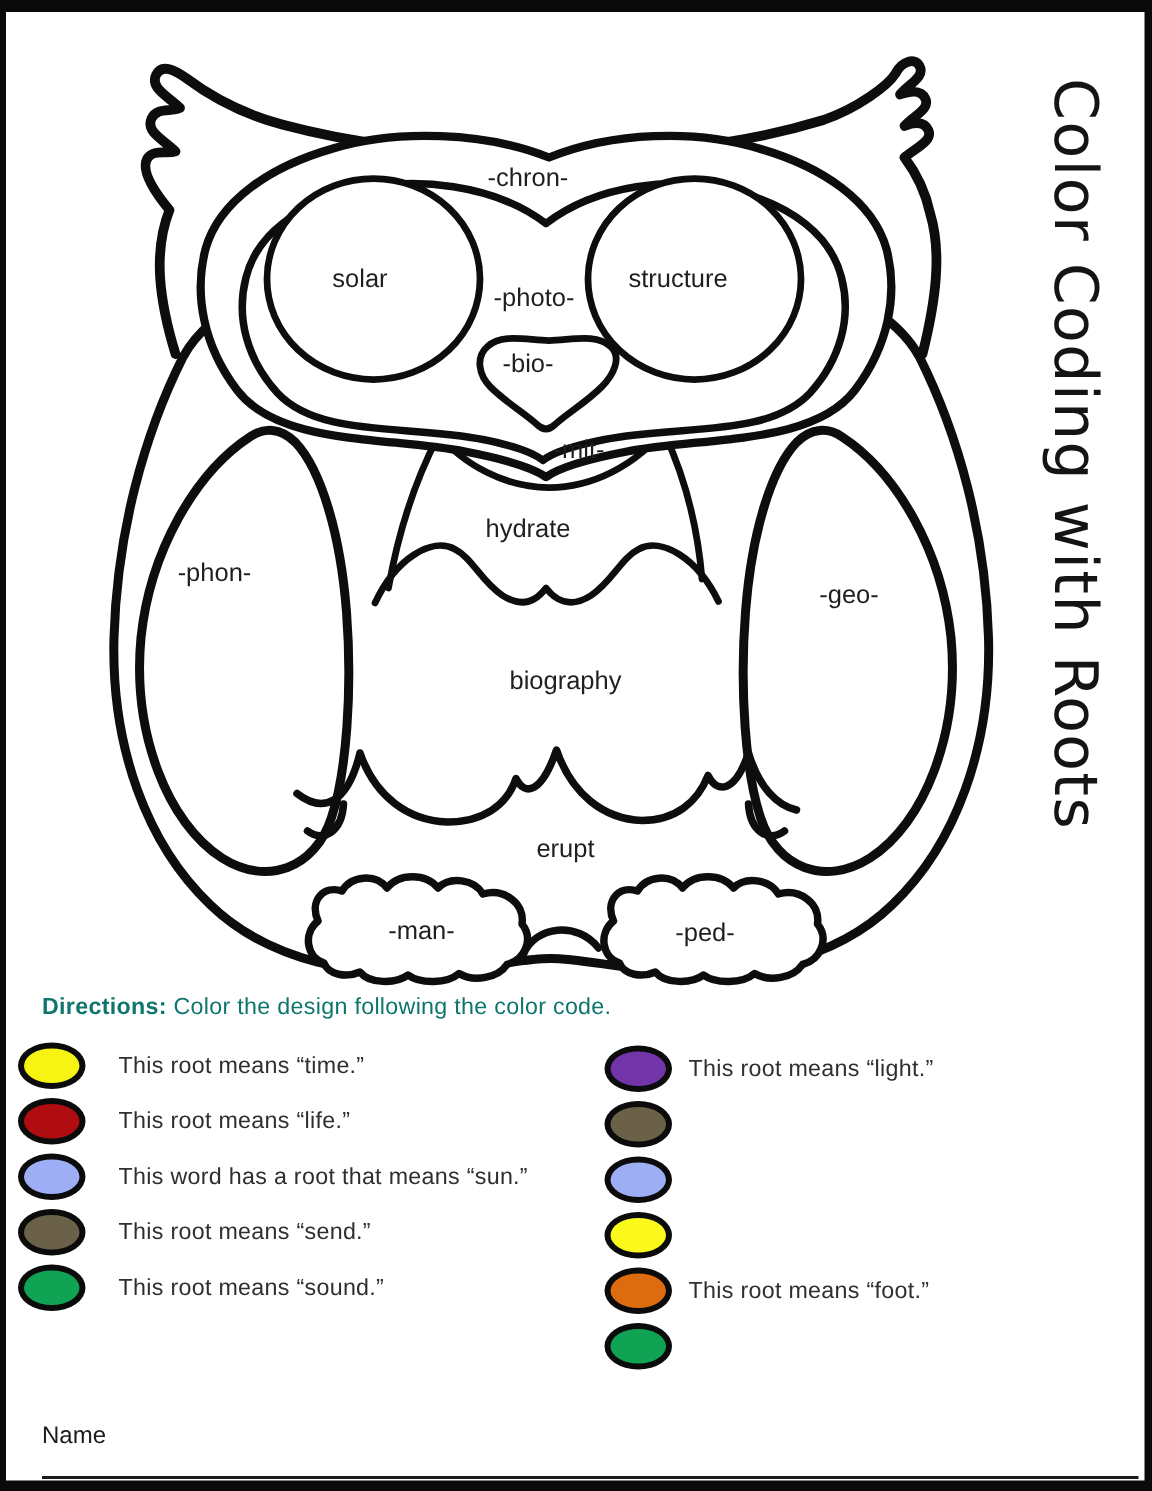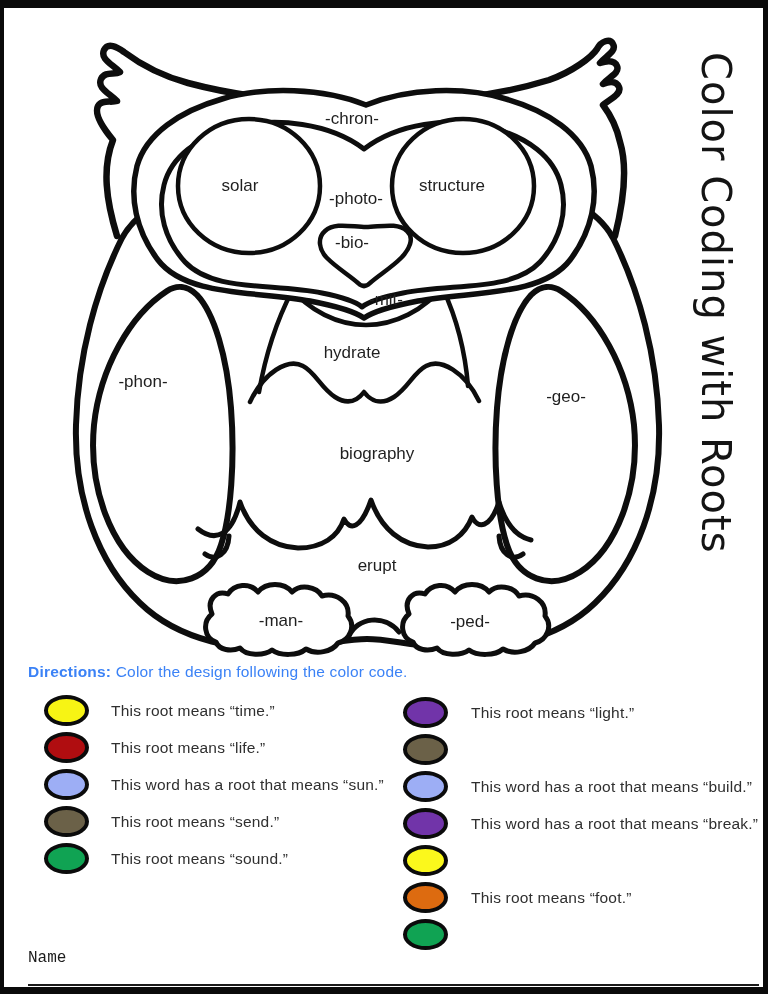--- a/index.html
+++ b/index.html
@@ -13,31 +13,31 @@
   .owl-svg{position:absolute;left:-4px;top:-8px;}
   .ln{fill:none;stroke:#0d0d0d;stroke-linecap:round;stroke-linejoin:round;}
   .fillw{fill:#ffffff;stroke:#0d0d0d;stroke-linecap:round;stroke-linejoin:round;}
   .owl-label{font-size:17px;fill:#1f1f1f;text-anchor:middle;font-family:"Liberation Sans",sans-serif;}
   .vtitle{
     position:absolute;top:44px;right:24px;
     writing-mode:vertical-rl;text-orientation:mixed;
     font-family:"DejaVu Sans",sans-serif;font-size:40px;color:#141414;
     letter-spacing:1px;white-space:nowrap;
   }
-  .directions{position:absolute;left:24px;top:655px;font-size:15.5px;color:#3b82f6;letter-spacing:.2px;}
+  .directions{position:absolute;left:24px;top:655px;font-size:15.5px;color:#0f766e;letter-spacing:.2px;}
   .dir-label{font-weight:bold;}
   .legend{position:absolute;}
-  .legend-left{left:40px;top:687px;}
+  .legend-left{left:8px;top:687px;}
   .legend-right{left:399px;top:689px;}
   .legend-row{display:flex;align-items:center;height:31px;margin-bottom:6px;}
   .swatch{display:inline-block;width:45px;height:31px;border:4px solid #0b0b0b;border-radius:50%;box-sizing:border-box;flex:none;background:#ccc;}
   .legend-text{font-size:15.5px;color:#2f2f2f;letter-spacing:.2px;white-space:nowrap;}
   .legend-left .legend-text{margin-left:22px;}
-  .legend-right .legend-text{margin-left:23px;}
-  .name-label{position:absolute;left:24px;top:941px;font-size:16px;color:#1c1c1c;font-family:Liberation Mono, monospace;}
+  .legend-right .legend-text{margin-left:11px;}
+  .name-label{position:absolute;left:24px;top:941px;font-size:16px;color:#1c1c1c;}
   .name-line{position:absolute;left:24px;right:4px;top:976px;height:2px;background:#1a1a1a;}
   .copyright{position:absolute;right:5px;top:1004px;font-size:11.5px;color:#aeaeae;letter-spacing:.3px;}
 </style>
 </head>
 <body>
 
 <div class="page">
 
   <svg class="owl-svg" width="768" height="665" viewBox="0 0 768 665">
 
@@ -117,25 +117,20 @@
   <div class="legend legend-right">
     <div class="legend-row">
       <span class="swatch" style="background-color: rgb(113, 52, 169);"></span>
       <span class="legend-text">This root means “light.”</span>
     </div>
     <div class="legend-row">
       <span class="swatch" style="background-color: rgb(107, 97, 72);"></span>
     </div>
     <div class="legend-row">
       <span class="swatch" style="background-color: rgb(157, 174, 245);"></span>
-      <span class="legend-text">This word has a root that means “build.”</span>
-    </div>
-    <div class="legend-row">
-      <span class="swatch" style="background-color: rgb(113, 52, 169);"></span>
-      <span class="legend-text">This word has a root that means “break.”</span>
     </div>
     <div class="legend-row">
       <span class="swatch" style="background-color: rgb(251, 248, 28);"></span>
     </div>
     <div class="legend-row">
       <span class="swatch" style="background-color: rgb(221, 107, 16);"></span>
       <span class="legend-text">This root means “foot.”</span>
     </div>
     <div class="legend-row">
       <span class="swatch" style="background-color: rgb(16, 163, 83);"></span>

